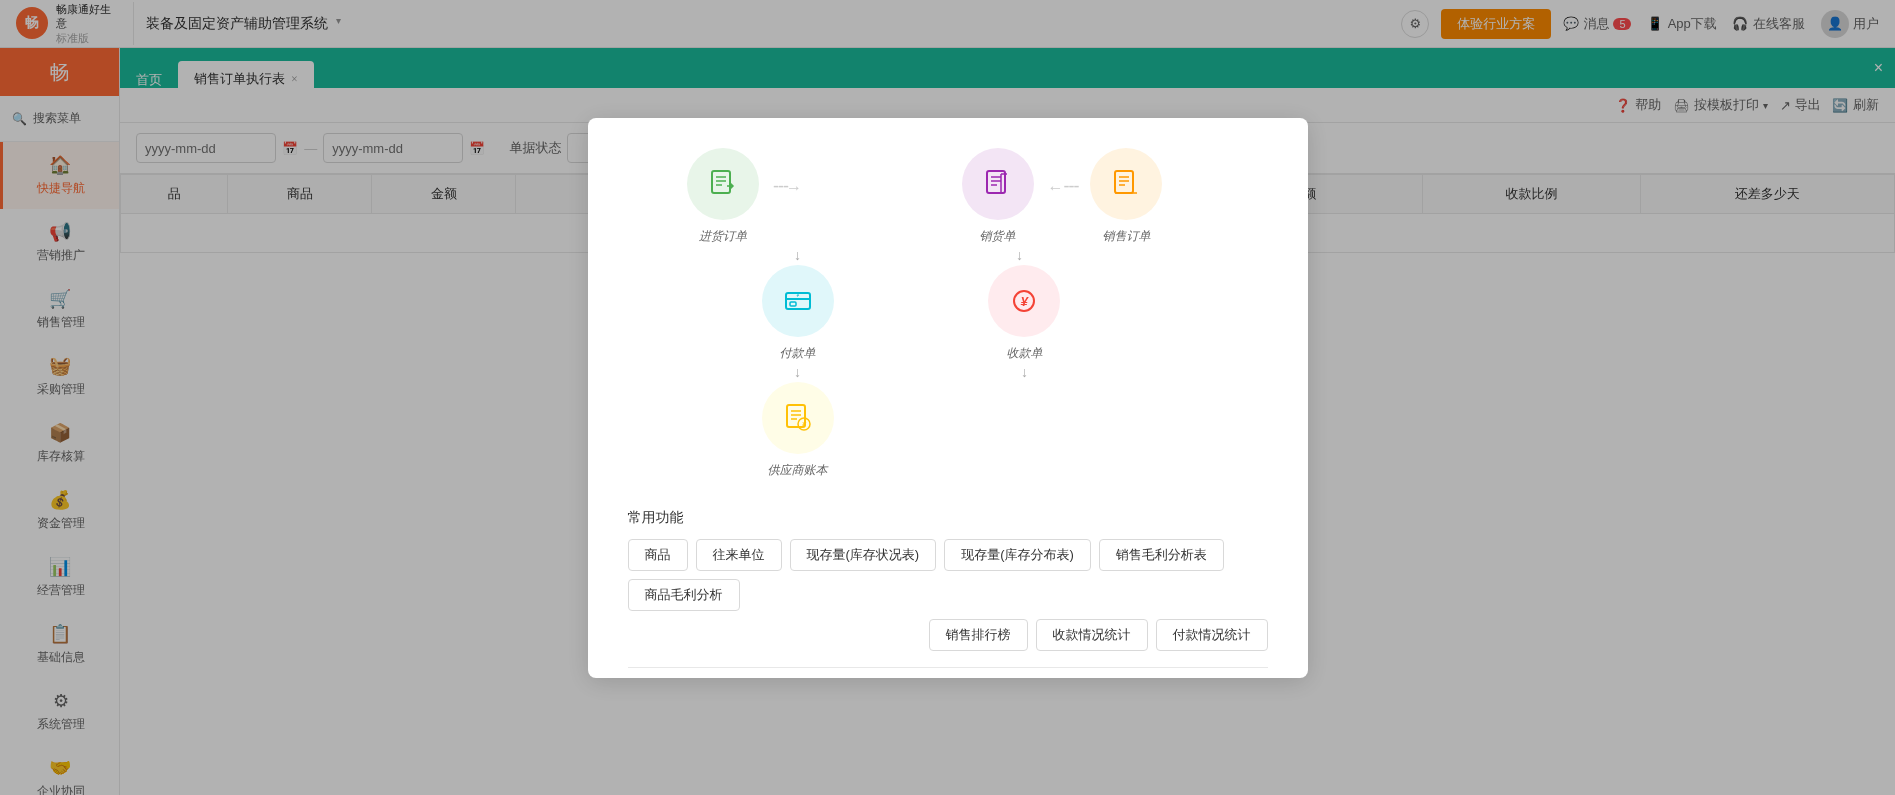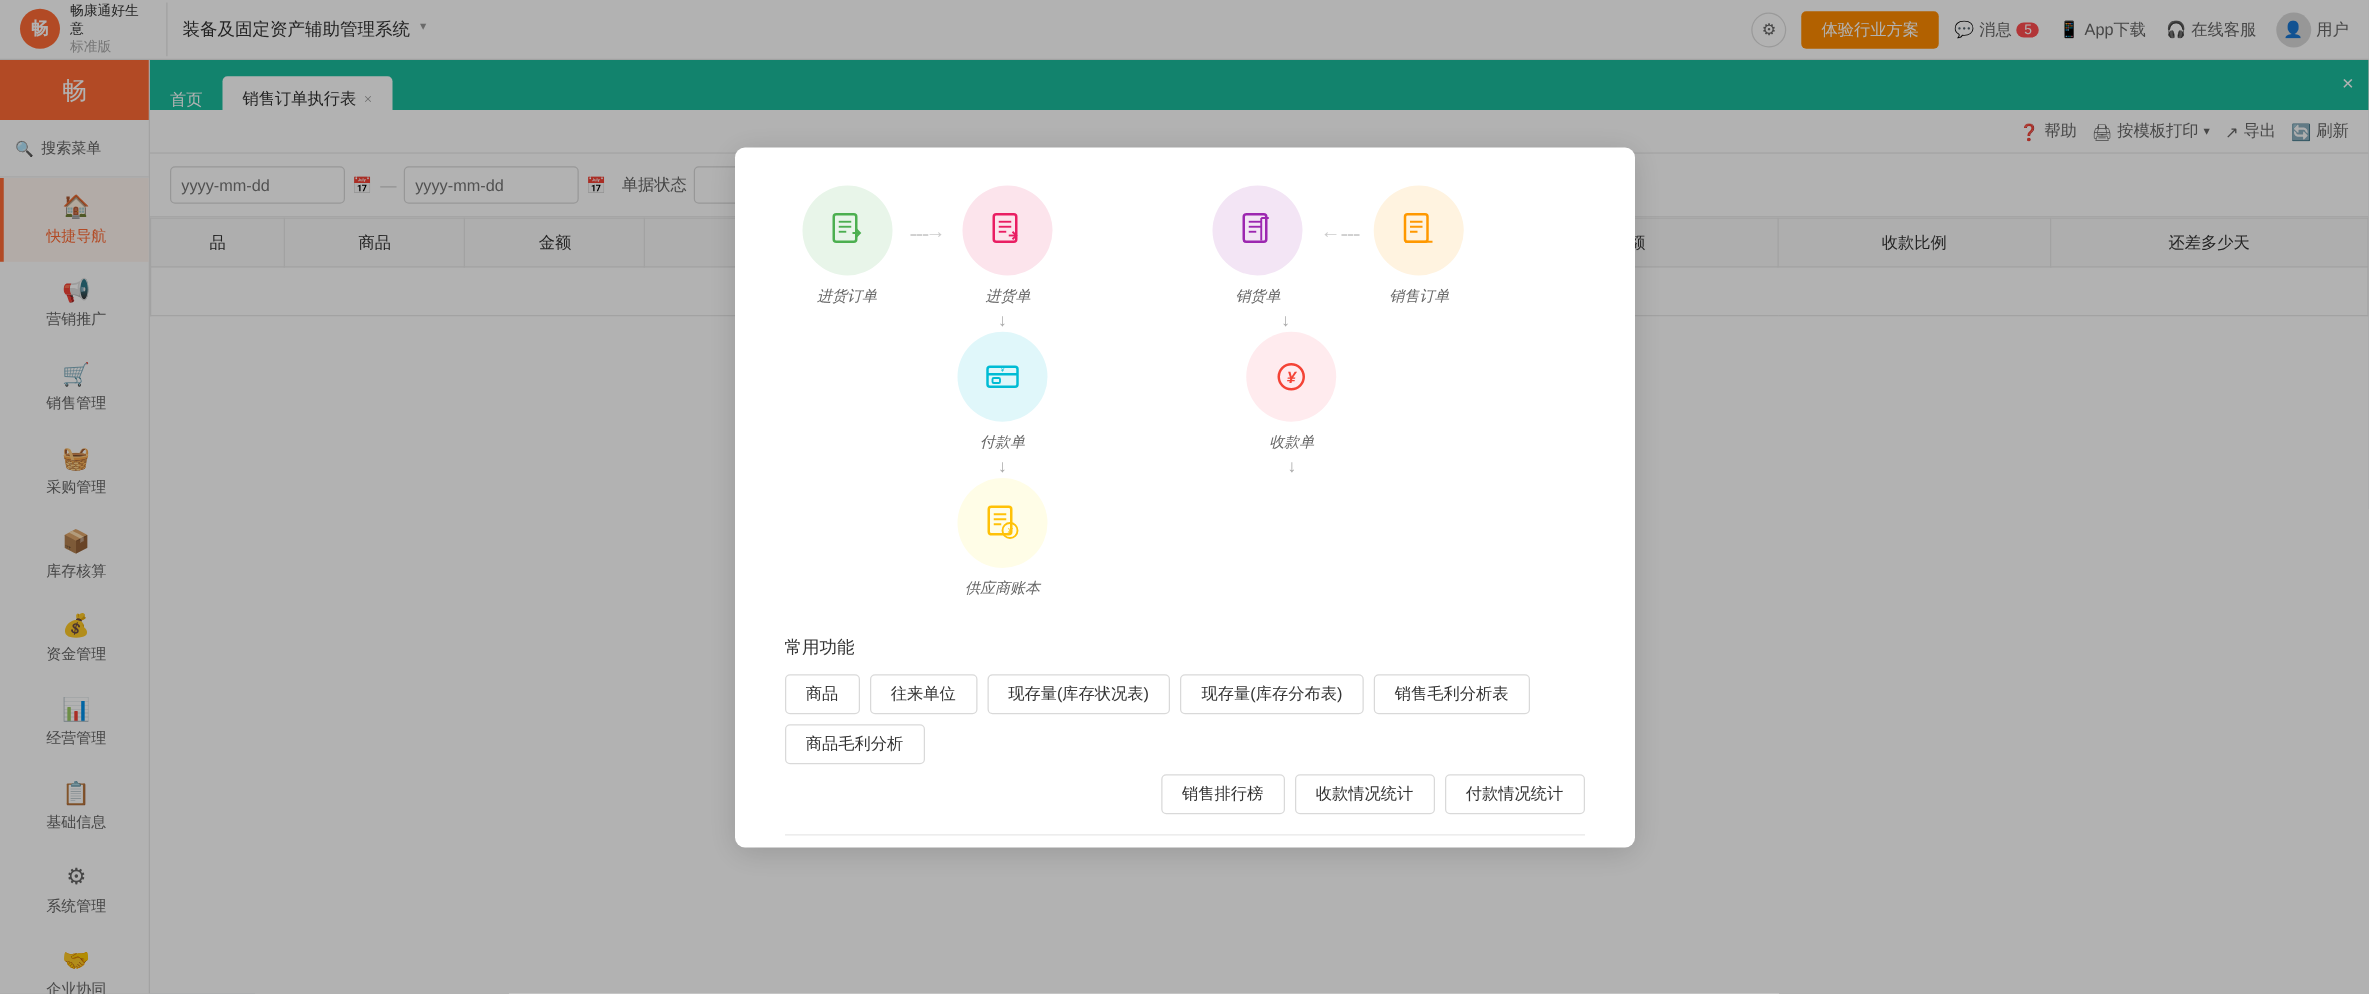--- a/index.html
+++ b/index.html
@@ -41,21 +41,21 @@
     .tab.home { color: #fff; background: transparent; margin-top: 24px; }
     .tab.active { background: #fff; color: #333; border-radius: 4px 4px 0 0; margin-top: 22px; height: 36px; font-family: Liberation Serif, serif; }
     .tab-close { color: #999; font-size: 12px; cursor: pointer; }
     .tab-bar-close { margin-left: auto; padding: 0 12px; color: #fff; cursor: pointer; font-size: 16px; }
 
     
     .content-header { background: #fff; padding: 8px 16px; display: flex; align-items: center; justify-content: flex-end; gap: 12px; border-bottom: 1px solid #e8e8e8; }
     .header-action { display: flex; align-items: center; gap: 4px; color: #666; font-size: 13px; cursor: pointer; }
 
     
-    .filter-bar { background: #fff; padding: 10px 16px; display: flex; align-items: flex-end; gap: 12px; border-bottom: 1px solid #e8e8e8; flex-wrap: wrap; }
+    .filter-bar { background: #fff; padding: 10px 16px; display: flex; align-items: flex-end; gap: 24px; border-bottom: 1px solid #e8e8e8; flex-wrap: wrap; }
     .filter-item { display: flex; align-items: center; gap: 6px; }
     .filter-label { color: #666; font-size: 13px; }
     .filter-input { border: 1px solid #d9d9d9; border-radius: 4px; padding: 4px 8px; font-size: 13px; height: 30px; width: 140px; }
     .filter-select { border: 1px solid #d9d9d9; border-radius: 4px; padding: 4px 8px; font-size: 13px; height: 30px; width: 160px; background: white; }
     .query-btn { background: #ff6b35; color: white; border: none; padding: 4px 16px; border-radius: 4px; font-size: 13px; cursor: pointer; height: 30px; }
     .more-conditions { color: #666; font-size: 13px; cursor: pointer; padding: 4px 8px; }
     .settings-btn-small { background: #f5f5f5; border: 1px solid #d9d9d9; color: #666; padding: 4px 10px; border-radius: 4px; font-size: 13px; cursor: pointer; height: 30px; }
 
     
     .table-container { flex: 1; background: #fff; overflow: auto; margin: 0; }
@@ -294,33 +294,20 @@
                   </svg>
                 </div>
                 <span class="flow-label">进货订单</span>
               </div>
 
               <div style="display:flex; align-items:center; margin-bottom:20px;">
                 <span style="color:#ccc; letter-spacing:-3px; font-size:18px;">- - -</span>
                 <span style="color:#ccc; font-size:16px;">→</span>
               </div>
 
-              <div class="flow-item">
-                <div class="flow-circle circle-pink">
-                  <svg width="36" height="36" viewBox="0 0 36 36" fill="none">
-                    <rect x="7" y="5" width="18" height="22" rx="2" stroke="#e91e63" stroke-width="2" fill="none"></rect>
-                    <line x1="11" y1="11" x2="21" y2="11" stroke="#e91e63" stroke-width="1.5"></line>
-                    <line x1="11" y1="15" x2="21" y2="15" stroke="#e91e63" stroke-width="1.5"></line>
-                    <line x1="11" y1="19" x2="17" y2="19" stroke="#e91e63" stroke-width="1.5"></line>
-                    <path d="M19 22 L25 22" stroke="#e91e63" stroke-width="1.5"></path>
-                    <path d="M22 19 L25 22 L22 25" stroke="#e91e63" stroke-width="1.5" fill="none"></path>
-                  </svg>
-                </div>
-                <span class="flow-label">进货单</span>
-              </div>
             </div>
 
             <div style="display:flex; justify-content:center; width:100%; padding-left:120px;">
               <span class="v-arrow">↓</span>
             </div>
 
             <div style="display:flex; justify-content:center; width:100%; padding-left:120px;">
               <div class="flow-item">
                 <div class="flow-circle circle-teal">
                   <svg width="36" height="36" viewBox="0 0 36 36" fill="none">

